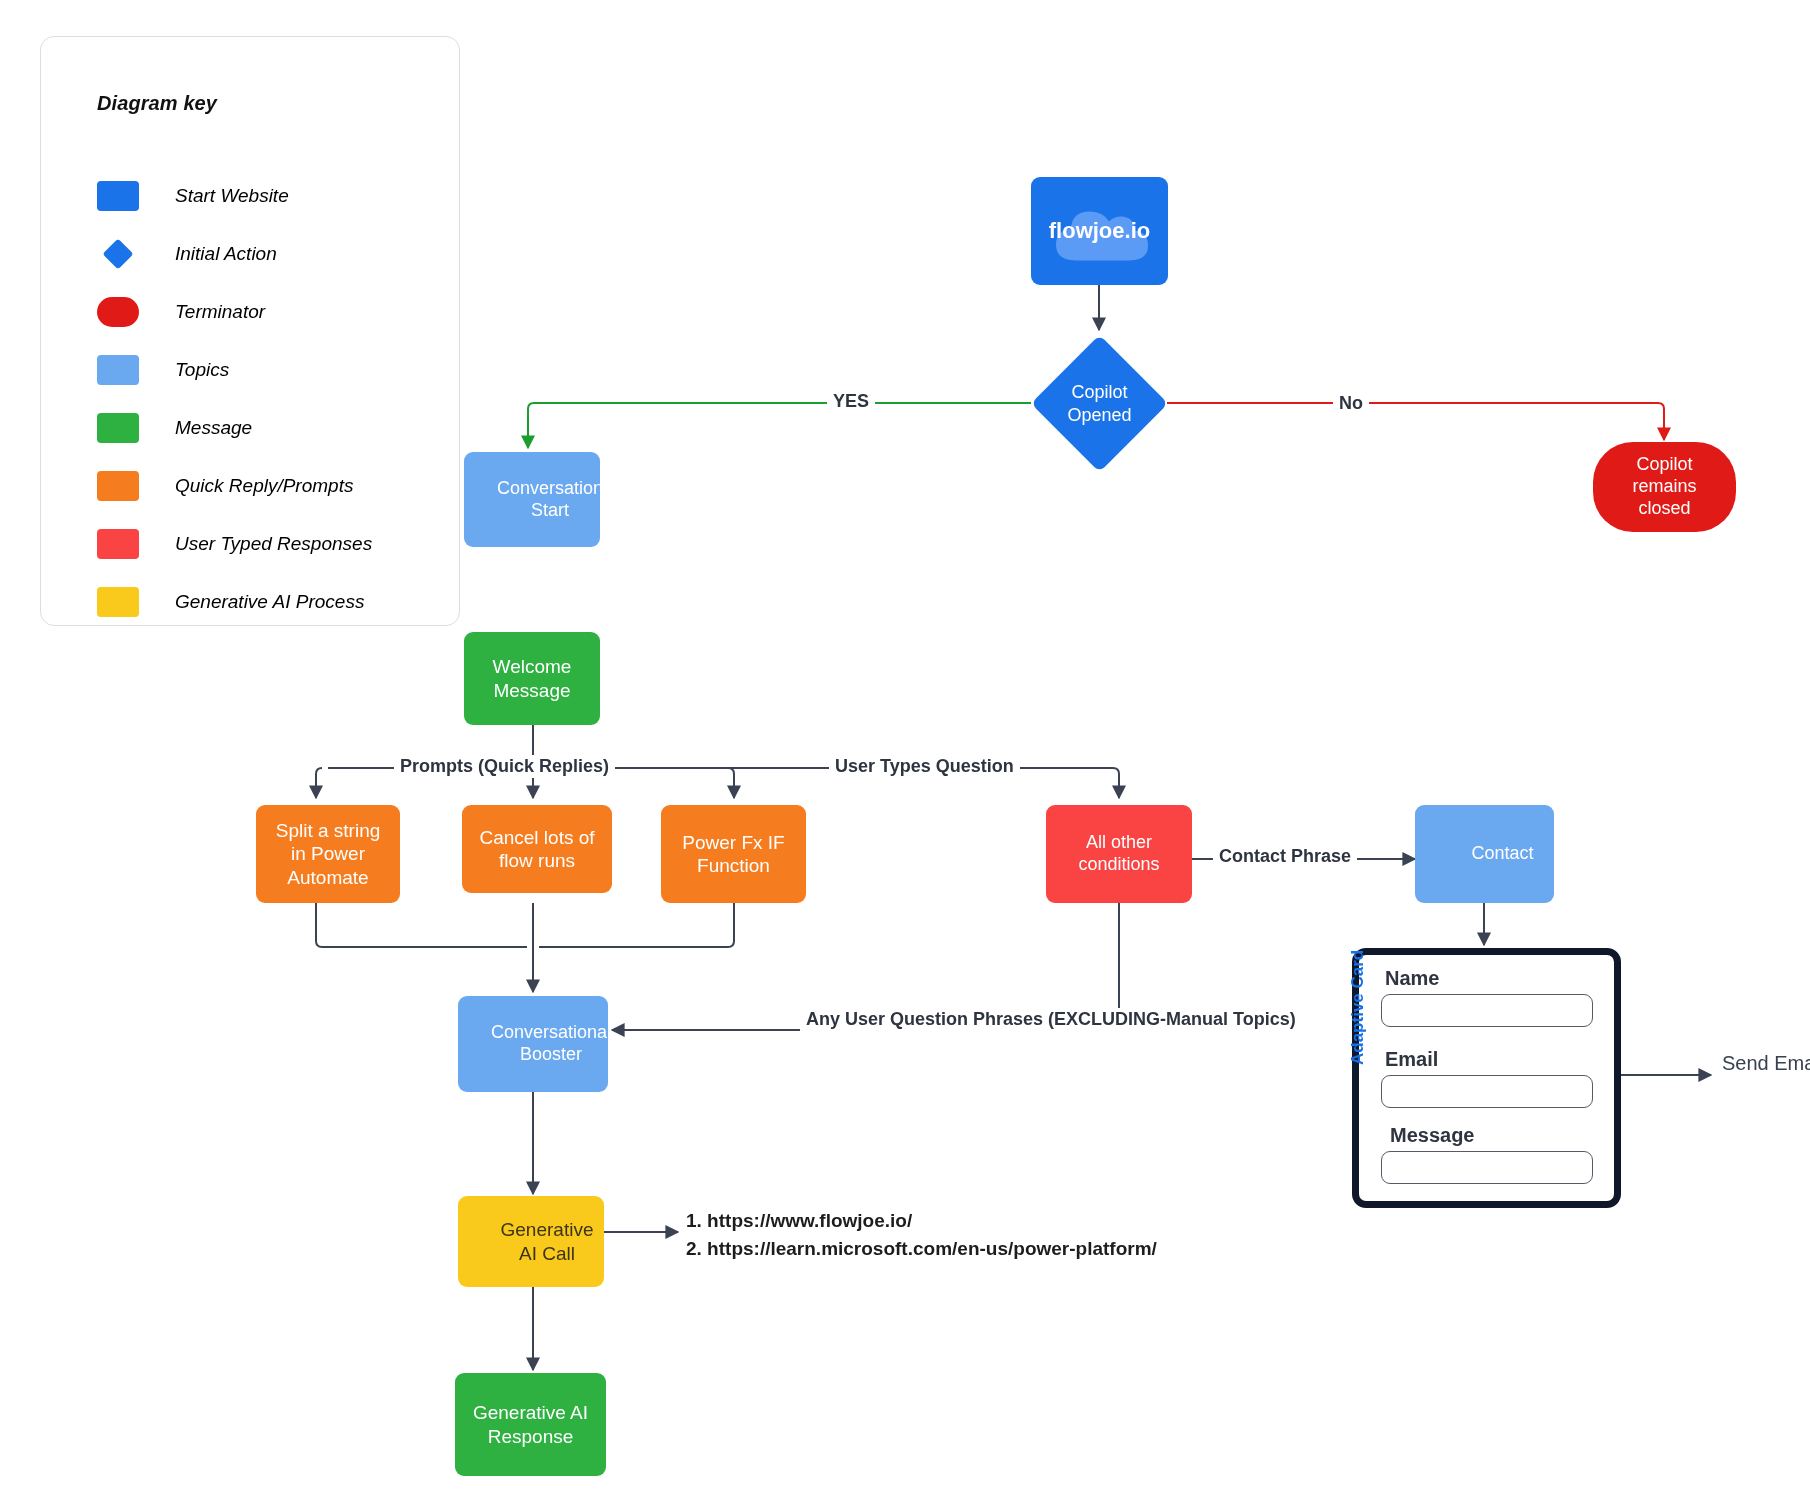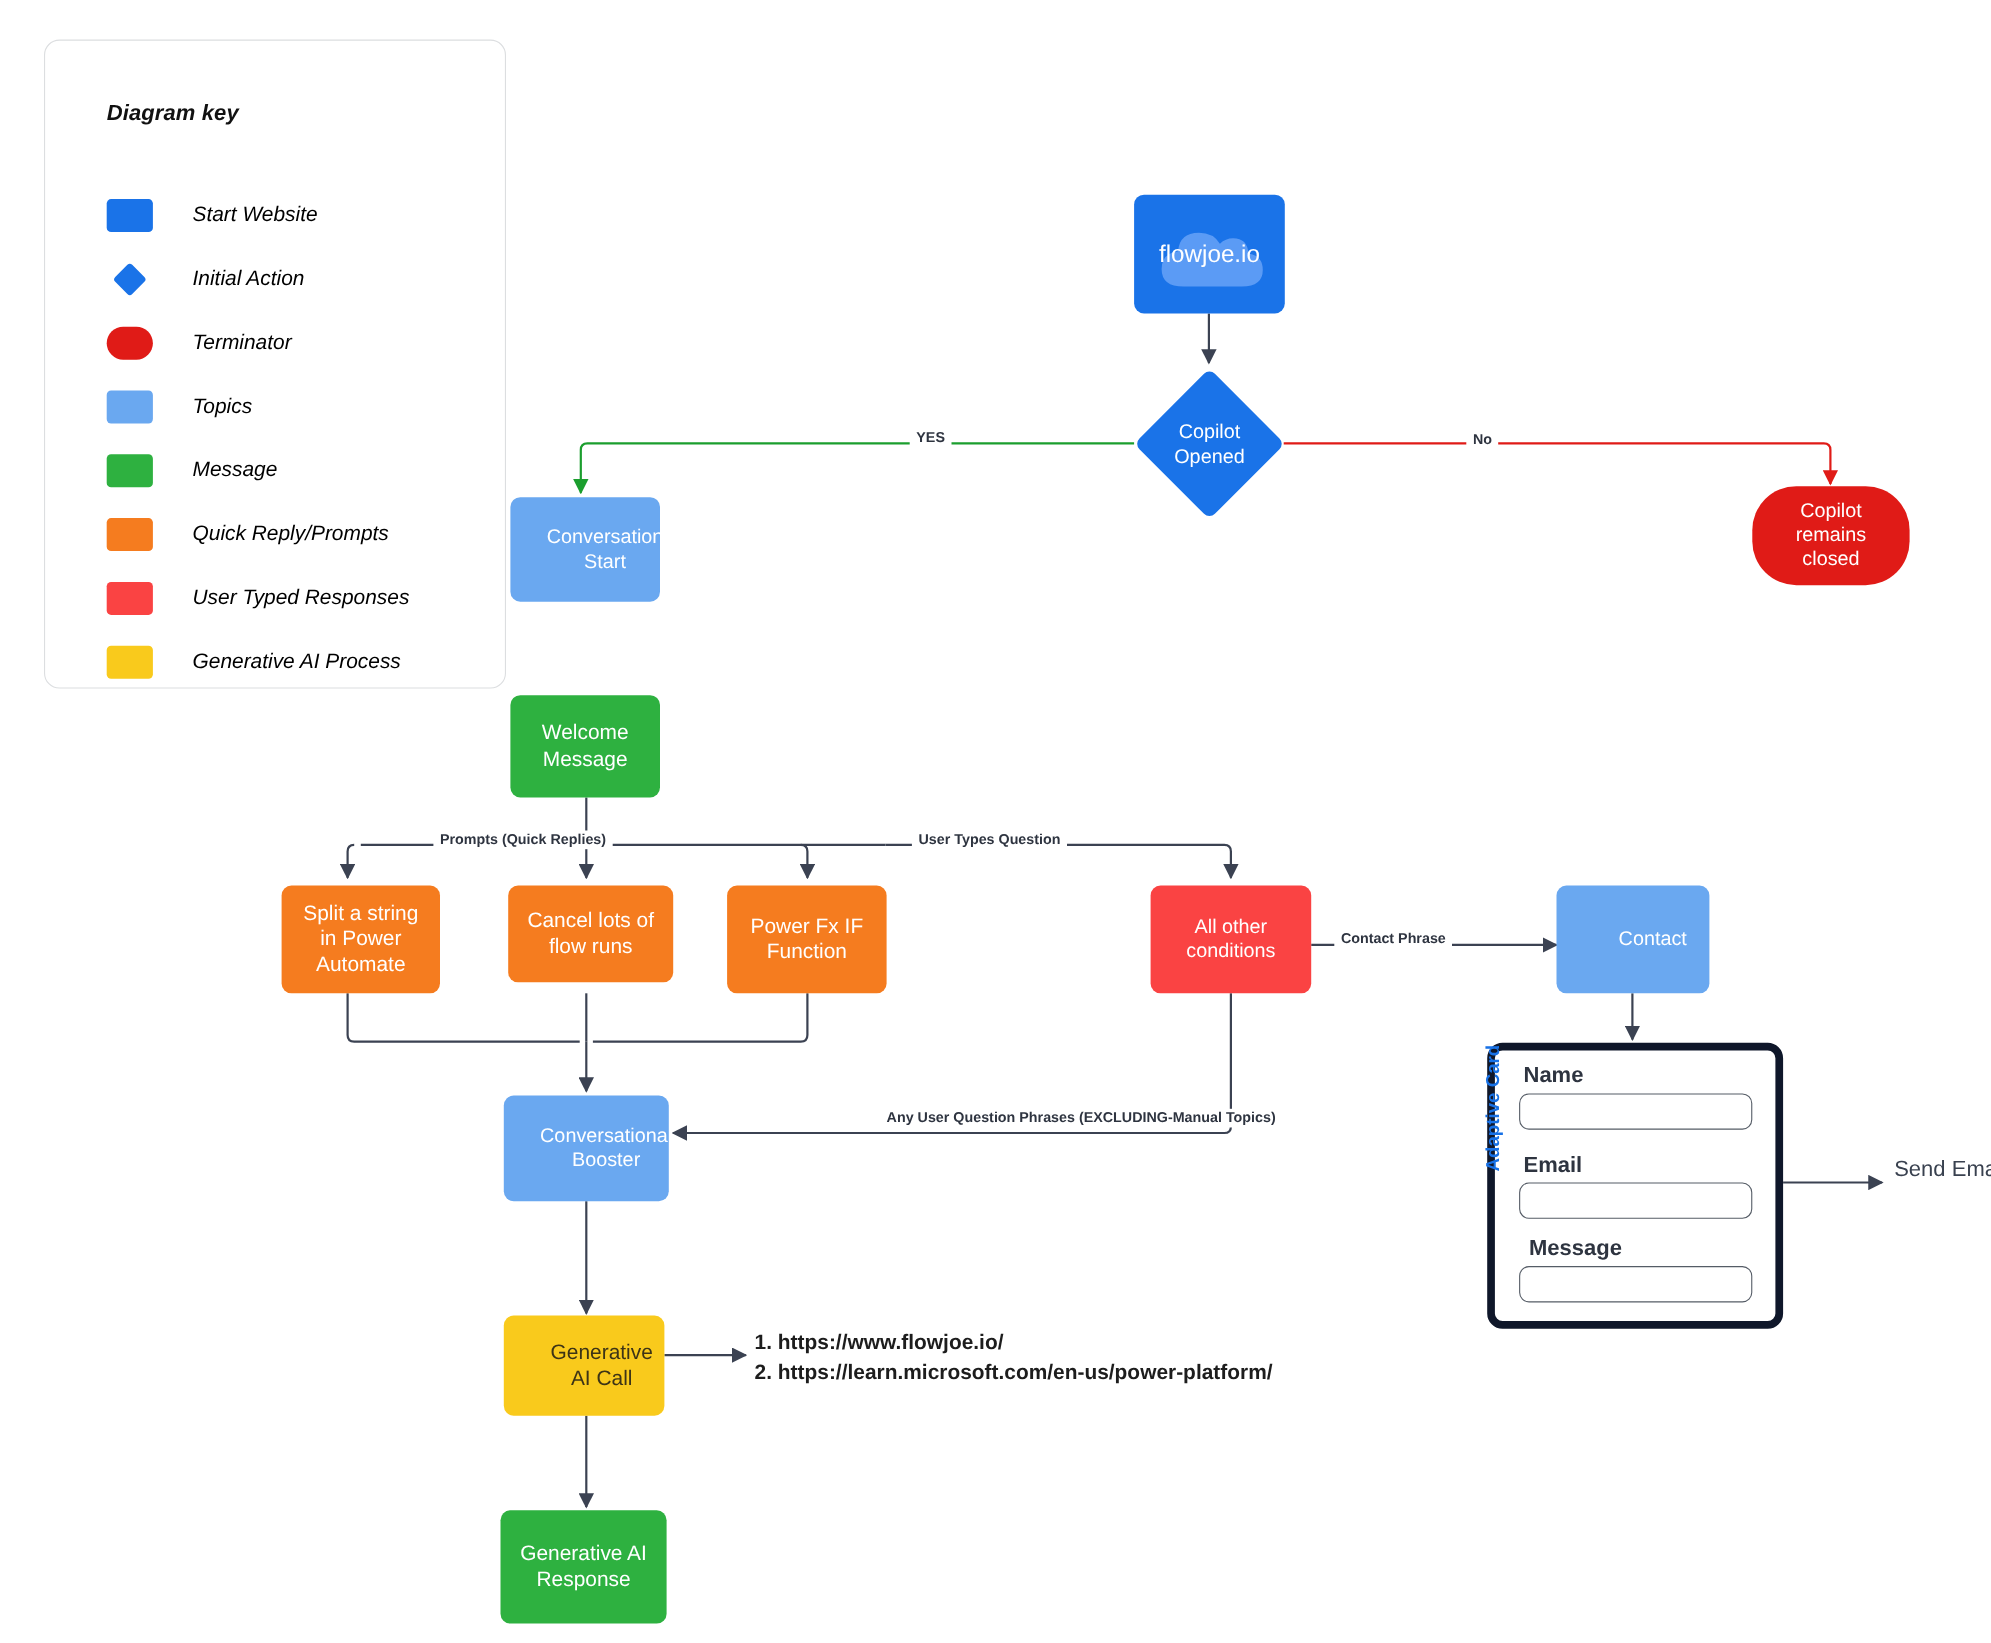--- a/index.html
+++ b/index.html
@@ -97,21 +97,21 @@
     text-align: center;
     border-radius: 9px;
     color: #ffffff;
     line-height: 1.22;
   }
   .node span { display: block; }
 
   .n-start {
     background: #1a73e8;
     font-size: 22px;
-    font-weight: normal;
+    font-weight: bold;
     z-index: 3;
   }
   .cloud {
     position: absolute;
     left: 50%;
     top: 50%;
     transform: translate(-50%, -46%);
     width: 104px;
     height: 62px;
     z-index: 1;
@@ -151,21 +151,21 @@
   }
   .n-topic   { background: #6aa8f0; font-size: 18px; padding-left: 36px; }
   .n-message { background: #2eb140; font-size: 19px; }
   .n-prompt  { background: #f57c1f; font-size: 19px; }
   .n-user    { background: #fa4343; font-size: 18px; }
   .n-genai   { background: #f9ca1c; color: #3d3416; font-size: 19px; padding-left: 32px; }
 
   
   .elabel {
     position: absolute;
-    font-size: 13px;
+    font-size: 18px;
     font-weight: bold;
     color: #2e3440;
     background: #ffffff;
     padding: 0 6px;
     white-space: nowrap;
     z-index: 4;
     line-height: 1.3;
   }
   .elabel.multiline { text-align: center; }
   .plain-label {

